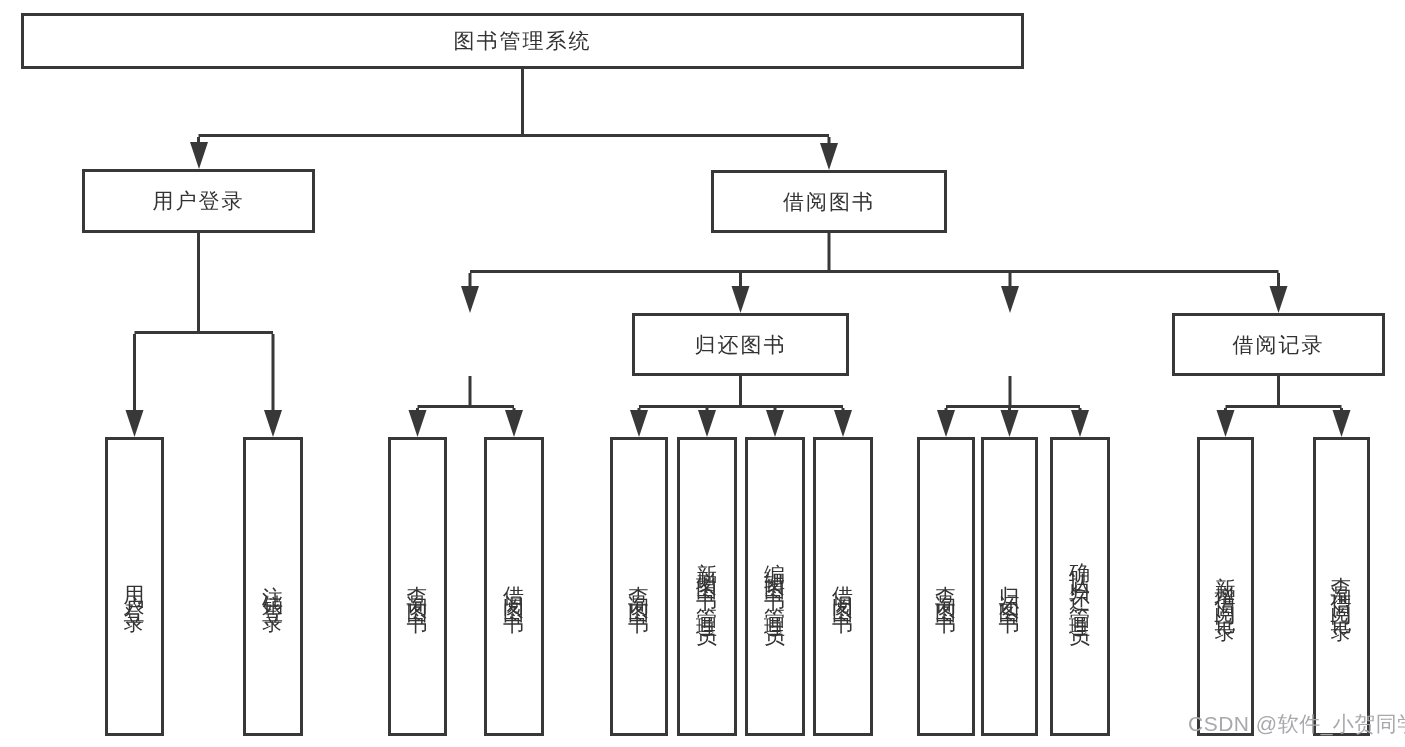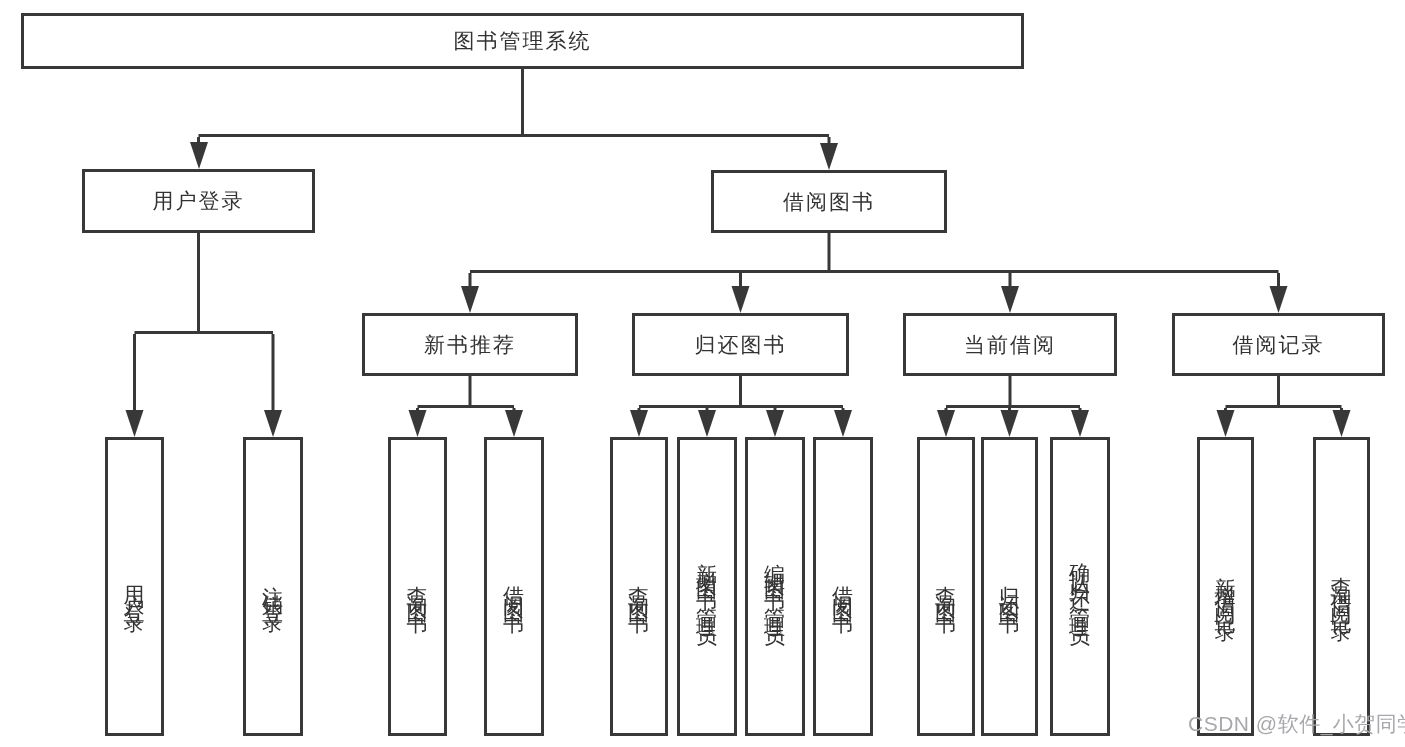--- a/index.html
+++ b/index.html
@@ -112,28 +112,22 @@
     <span>图书管理系统</span>
   </div>
 
   <div class="box" style="left:82px;top:169px;width:233px;height:64px">
     <span>用户登录</span>
   </div>
   <div class="box" style="left:711px;top:170px;width:236px;height:63px">
     <span>借阅图书</span>
   </div>
 
-  <div class="box" style="left:362px;top:313px;width:216px;height:63px">
-    <span>新书推荐</span>
-  </div>
   <div class="box" style="left:632px;top:313px;width:217px;height:63px">
     <span>归还图书</span>
-  </div>
-  <div class="box" style="left:903px;top:313px;width:214px;height:63px">
-    <span>当前借阅</span>
   </div>
   <div class="box" style="left:1172px;top:313px;width:213px;height:63px">
     <span>借阅记录</span>
   </div>
 
   <div class="box leaf" style="left:105px;top:437px;width:59px;height:299px">
     <span>用户登录</span>
   </div>
   <div class="box leaf" style="left:243px;top:437px;width:60px;height:299px">
     <span>注销登录</span>

